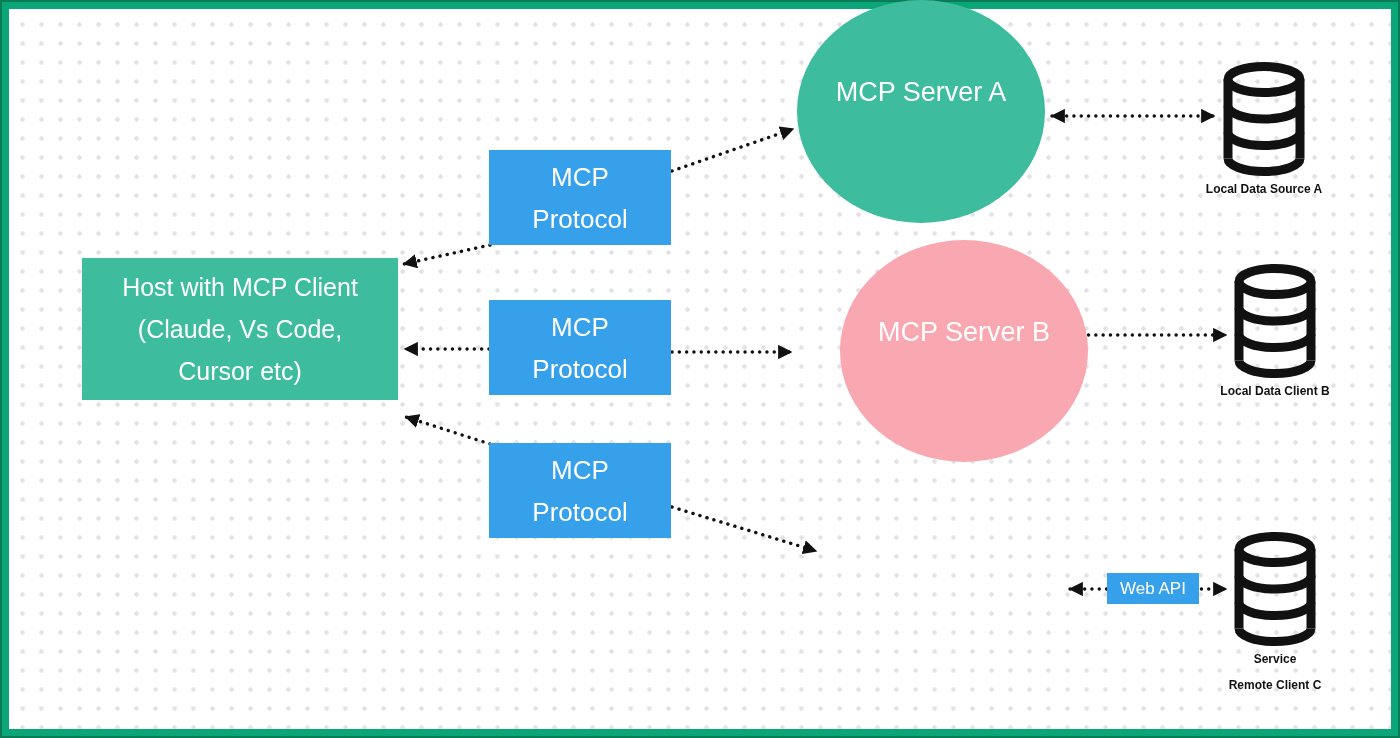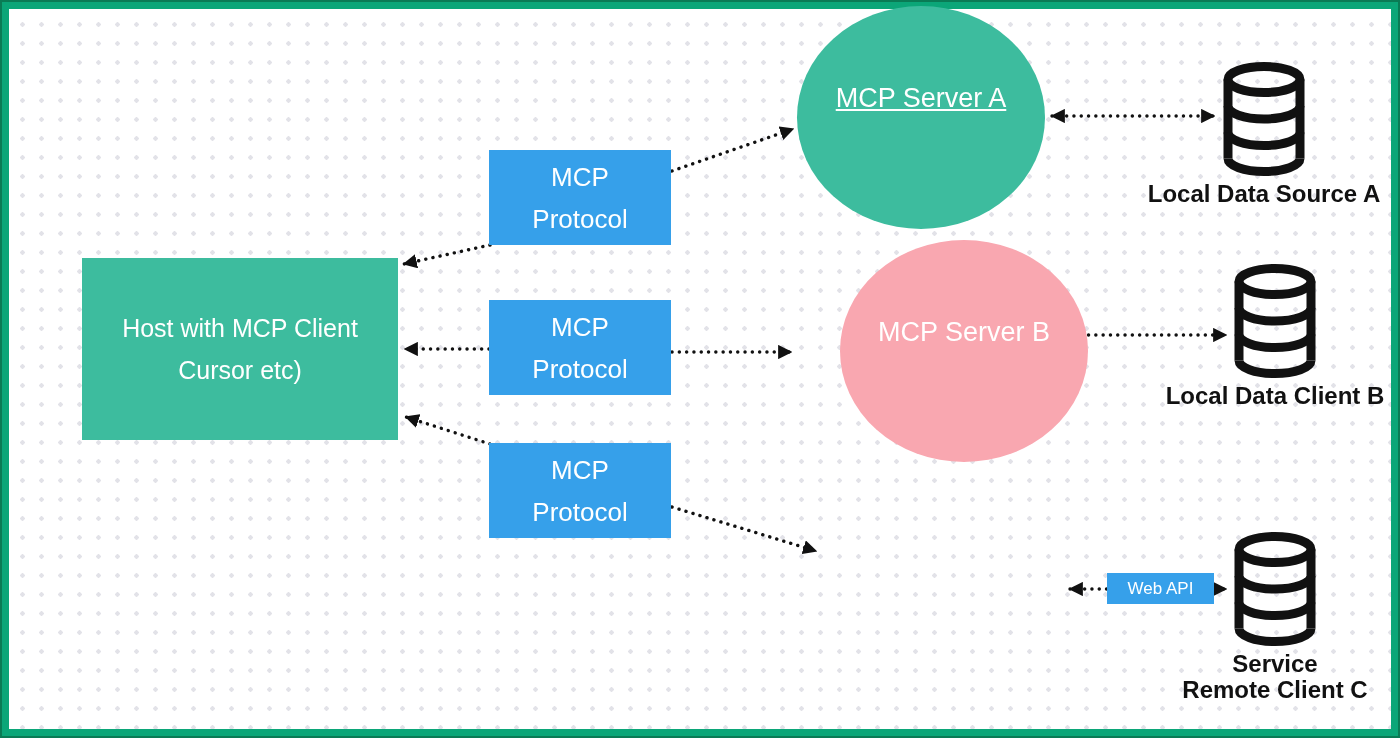--- a/index.html
+++ b/index.html
@@ -23,54 +23,53 @@
   svg.arrows { position: absolute; inset: 0; pointer-events: none; }
 
   .node {
     position: absolute;
     display: flex; flex-direction: column;
     align-items: center; justify-content: center;
     text-align: center;
     color: var(--text-light, #ffffff);
   }
   .host {
-    left: 82px; top: 258px; width: 316px; height: 182px;
+    left: 82px; top: 258px; width: 316px; height: 142px;
     background: var(--host-fill, #3dbc9e);
     font-size: 25px; line-height: 42px;
   }
   .proto {
     left: 489px; width: 182px; height: 95px;
     background: var(--protocol-fill, #36a0ea);
     font-size: 26px; line-height: 42px;
   }
   .proto.p1 { top: 150px; }
   .proto.p2 { top: 300px; }
   .proto.p3 { top: 443px; }
   .ellipse {
     border-radius: 50%;
     font-size: 27px;
   }
   .ellipse .lbl { transform: translateY(-19px); }
-  .ellipse.a { left: 797px; top: 6px;  width: 248px; height: 223px; background: var(--server-a, #3dbc9e); text-decoration: underline; }
+  .ellipse.a { left: 797px; top: 0;  width: 248px; height: 223px; background: var(--server-a, #3dbc9e); }
   .ellipse.b { left: 840px; top: 240px; width: 248px; height: 222px; background: var(--server-b, #f9a7b0); }
   .ellipse.c { left: 820px; top: 478px; width: 245px; height: 222px; background: var(--server-c, #2e76bc); }
   .webapi {
-    left: 1107px; top: 573px; width: 107px; height: 31px;
+    left: 1107px; top: 573px; width: 92px; height: 31px;
     background: var(--webapi-fill, #36a0ea);
     font-size: 17px;
   }
   .db {
     position: absolute; width: 224px;
     display: flex; flex-direction: column; align-items: center;
     color: var(--text-dark, #111111);
   }
   .db svg { display: block; }
   .db .db-label {
-    margin-top: 5px;
-    font-size: 24px; font-weight: bold; line-height: 26px;
+    font-size: 12px; font-weight: bold; line-height: 26px;
     white-space: nowrap; text-align: center;
   }
   .db.da { left: 1152px; top: 62px; }
   .db.dbb { left: 1163px; top: 264px; }
   .db.dc { left: 1163px; top: 532px; }
 </style>
 </head>
 <body>
 
 <div class="frame"></div>
@@ -94,20 +93,21 @@
       <line x1="672" y1="352" x2="791" y2="352" marker-end="url(#mE)"></line>
       <line x1="1052" y1="335" x2="1226" y2="335" marker-start="url(#mS)" marker-end="url(#mE)"></line>
       <line x1="490" y1="444" x2="406" y2="417" marker-end="url(#mE)"></line>
       <line x1="672" y1="507" x2="816" y2="551" marker-end="url(#mE)"></line>
       <line x1="1070" y1="589" x2="1226" y2="589" marker-start="url(#mS)" marker-end="url(#mE)"></line>
     </g>
   </svg>
 
   <div class="node host">
     <div>Host with MCP Client</div>
+    <div>(Claude, Vs Code,</div>
     <div>Cursor etc)</div>
   </div>
 
   <div class="node proto p1">
     <div>MCP</div>
     <div>Protocol</div>
   </div>
   <div class="node proto p2">
     <div>MCP</div>
     <div>Protocol</div>

